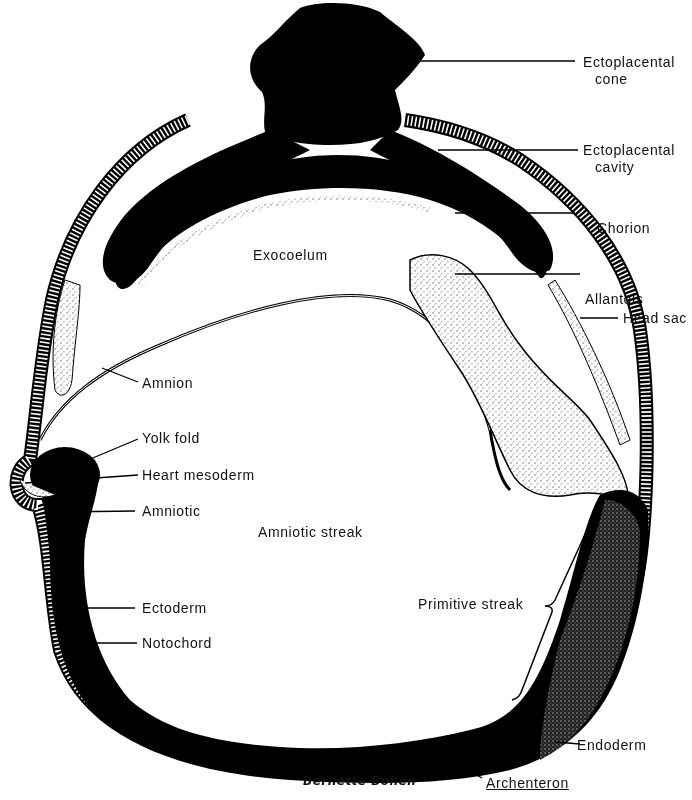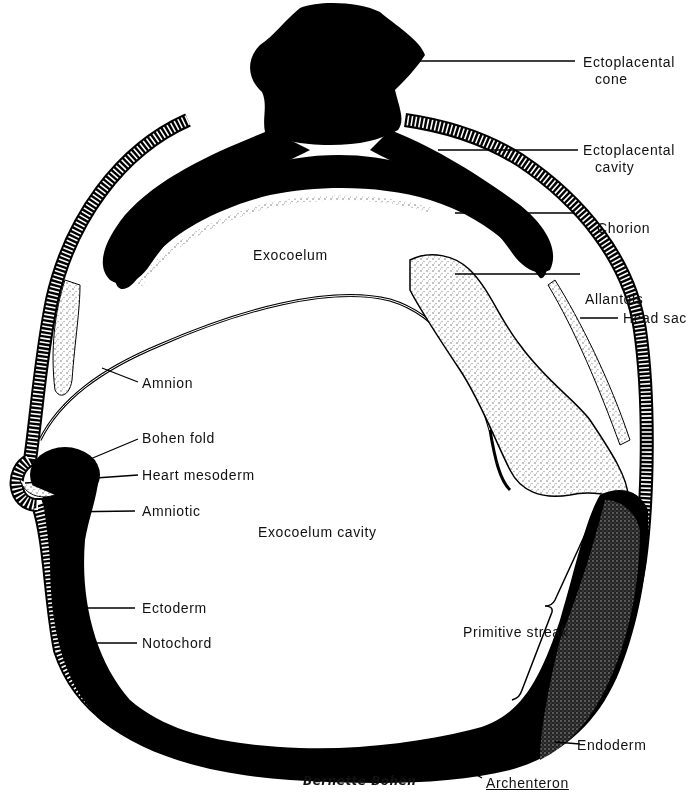--- a/index.html
+++ b/index.html
@@ -82,23 +82,23 @@
   </div>
   <div class="lbl" style="left:583px; top:142px;">
     <div>Ectoplacental</div>
     <div style="padding-left:12px;">cavity</div>
   </div>
   <div class="lbl" style="left:583px; top:220px;margin-left:14px;">Chorion</div>
   <div class="lbl" style="left:253px; top:247px;">Exocoelum</div>
   <div class="lbl" style="left:585px; top:266px;margin-top:25px;">Allantois</div>
   <div class="lbl" style="left:623px; top:310px;">Head sac</div>
   <div class="lbl" style="left:142px; top:375px;">Amnion</div>
-  <div class="lbl" style="left:142px; top:430px;">Bohen fold</div>
+  <div class="lbl" style="left:142px; top:430px;">Yolk fold</div>
   <div class="lbl" style="left:142px; top:467px;">Heart mesoderm</div>
   <div class="lbl" style="left:142px; top:503px;">Amniotic</div>
-  <div class="lbl" style="left:258px; top:524px;">Exocoelum cavity</div>
+  <div class="lbl" style="left:258px; top:524px;">Amniotic streak</div>
   <div class="lbl" style="left:142px; top:600px;">Ectoderm</div>
   <div class="lbl" style="left:142px; top:635px;">Notochord</div>
-  <div class="lbl" style="left:418px; top:624px;margin-left:45px;">Primitive streak</div>
+  <div class="lbl" style="left:418px; top:596px;">Primitive streak</div>
   <div class="lbl" style="left:577px; top:737px;">Endoderm</div>
   <div class="lbl" style="left:486px; top:775px;text-decoration:underline;">Archenteron</div>
   <div class="sig" style="left:303px; top:774px;">Bernette Bohen</div>
 </div>
 
 </body></html>

